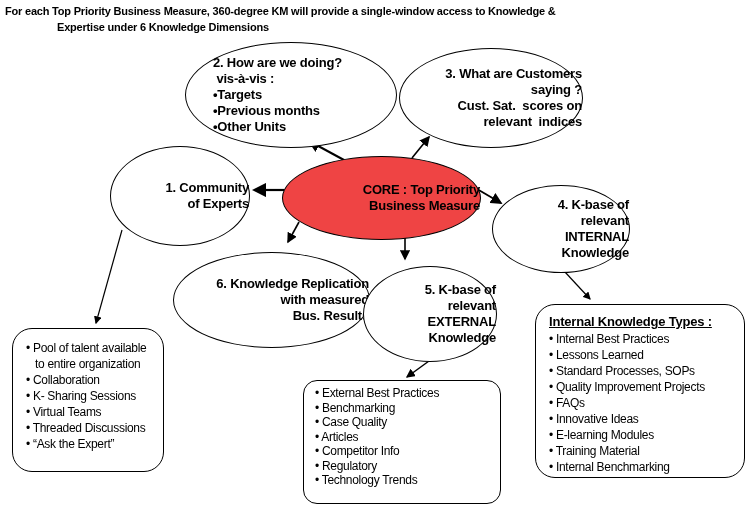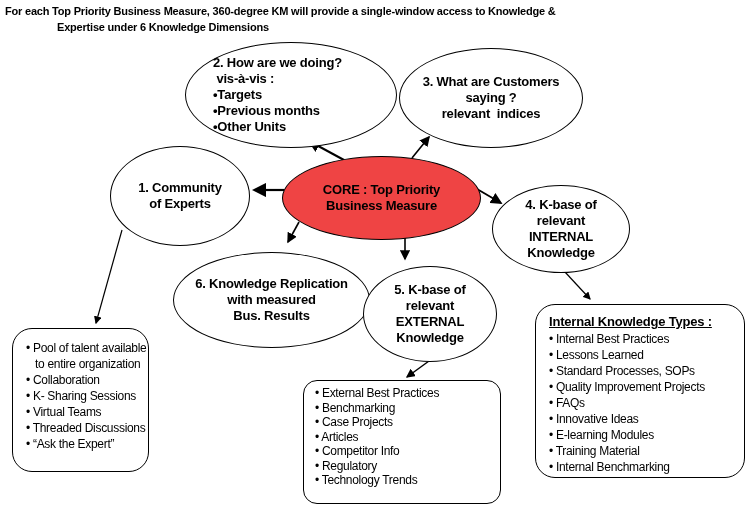--- a/index.html
+++ b/index.html
@@ -4,35 +4,35 @@
 <style>
   html,body{margin:0;padding:0;background:#fff;}
   #canvas{
     position:relative;width:752px;height:510px;background:#FFFFFF;
     font-family:"Liberation Sans",sans-serif;color:#000;overflow:hidden;
   }
   .title-line{position:absolute;font-size:11px;font-weight:bold;letter-spacing:-0.2px;white-space:pre;}
   #connectors{position:absolute;left:0;top:0;width:752px;height:510px;}
   .node{
     position:absolute;border:1.5px solid #000;border-radius:50%;background:#fff;
-    display:flex;flex-direction:column;align-items:center;justify-content:center;
+    display:flex;flex-direction:column;align-items:flex-end;justify-content:center;
     font-size:13px;font-weight:bold;line-height:16px;text-align:center;
     letter-spacing:-0.2px;box-sizing:border-box;
   }
   .node div{white-space:pre;}
   .node.core{background:#ef4444;}
   .node.left-align{align-items:flex-start;text-align:left;padding-left:27px;}
   .rbox{
     position:absolute;border:1.5px solid #000;background:#fff;box-sizing:border-box;
     font-size:12px;line-height:16px;letter-spacing:-0.3px;
   }
   .rbox .bx-title{font-size:13px;font-weight:bold;letter-spacing:-0.2px;white-space:pre;text-decoration:underline;}
   .rbox .item{white-space:pre;}
   .rbox .item.cont{padding-left:9px;}
-  #box-community{left:12px;top:328px;width:137px;height:144px;border-radius:20px;padding:11px 4px 4px 13px;}
+  #box-community{left:12px;top:328px;width:152px;height:144px;border-radius:20px;padding:11px 4px 4px 13px;}
   #box-external{left:303px;top:380px;width:198px;height:124px;border-radius:14px;padding:5px 4px 4px 11px;line-height:14.5px;}
   #box-internal{left:535px;top:304px;width:210px;height:174px;border-radius:20px;padding:9px 4px 4px 13px;}
   #box-external .bx-title,#box-internal .bx-title{margin-bottom:1px;}
 </style>
 </head>
 <body>
 
 <div id="canvas">
 
   <div class="title-line" style="left:5px;top:5px;">For each Top Priority Business Measure, 360-degree KM will provide a single-window access to Knowledge &amp;</div>
@@ -59,20 +59,21 @@
     <div>2. How are we doing?</div>
     <div> vis-à-vis :</div>
     <div>•Targets</div>
     <div>•Previous months</div>
     <div>•Other Units</div>
   </div>
 
   <div class="node" style="left:399px;top:48px;width:184px;height:100px;">
     <div>3. What are Customers</div>
     <div>saying ?</div>
+    <div>Cust. Sat.  scores on</div>
     <div>relevant  indices</div>
   </div>
 
   <div class="node" style="left:110px;top:146px;width:140px;height:100px;">
     <div>1. Community</div>
     <div>of Experts</div>
   </div>
 
   <div class="node core" style="left:282px;top:156px;width:199px;height:84px;">
     <div>CORE : Top Priority</div>
@@ -105,21 +106,21 @@
     <div class="item">• Collaboration</div>
     <div class="item">• K- Sharing Sessions</div>
     <div class="item">• Virtual Teams</div>
     <div class="item">• Threaded Discussions</div>
     <div class="item">• “Ask the Expert”</div>
   </div>
 
   <div class="rbox" id="box-external">
     <div class="item">• External Best Practices</div>
     <div class="item">• Benchmarking</div>
-    <div class="item">• Case Projects</div>
+    <div class="item">• Case Quality</div>
     <div class="item">• Articles</div>
     <div class="item">• Competitor Info</div>
     <div class="item">• Regulatory</div>
     <div class="item">• Technology Trends</div>
   </div>
 
   <div class="rbox" id="box-internal">
     <div class="bx-title">Internal Knowledge Types :</div>
     <div class="item">• Internal Best Practices</div>
     <div class="item">• Lessons Learned</div>

